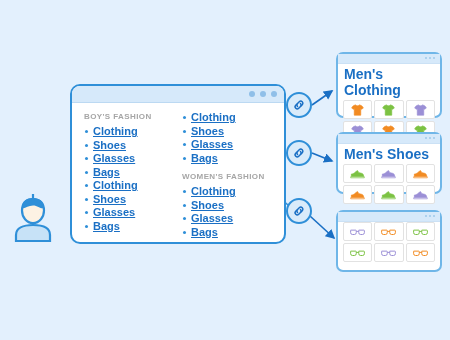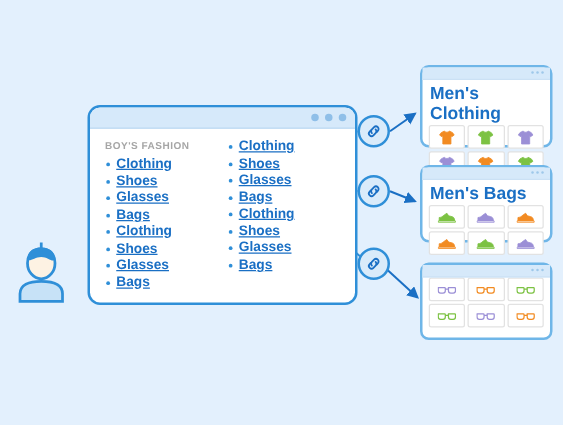--- a/index.html
+++ b/index.html
@@ -183,20 +183,21 @@
         </ul>
       </div>
 
       <div class="col">
         <ul class="links">
           <li><span class="lk">Clothing</span></li>
           <li><span class="lk">Shoes</span></li>
           <li><span class="lk">Glasses</span></li>
           <li><span class="lk">Bags</span></li>
         </ul>
+        <div class="cat second">WOMEN'S FASHION</div>
         <ul class="links">
           <li><span class="lk">Clothing</span></li>
           <li><span class="lk">Shoes</span></li>
           <li><span class="lk">Glasses</span></li>
           <li><span class="lk">Bags</span></li>
         </ul>
       </div>
 
     </div>
   </div>
@@ -270,21 +271,21 @@
   </div>
 
   <div class="panel" id="panel-shoes">
     <div class="pbar">
         <div class="pdots">
           <i></i>
           <i></i>
           <i></i>
         </div>
       </div>
-    <h4>Men's Bags</h4>
+    <h4>Men's Shoes</h4>
     <div class="grid">
         <div class="tile">
           <svg width="15" height="10" viewBox="0 0 22 14">
             <path d="M2,11 L2,7 C4,7 6,6 8,4 L11,2 L13,5 L17,6 C19,6.5 20,8 20,10 L20,11 z" fill="#7cc243" stroke="#7cc243" stroke-width="1" stroke-linejoin="round"></path>
             <path d="M1,11 L21,11 L21,12.6 L1,12.6 z" fill="#ffffff" stroke="#7cc243" stroke-width="1"></path>
           </svg>
         </div>
         <div class="tile">
           <svg width="15" height="10" viewBox="0 0 22 14">
             <path d="M2,11 L2,7 C4,7 6,6 8,4 L11,2 L13,5 L17,6 C19,6.5 20,8 20,10 L20,11 z" fill="#9b8fd6" stroke="#9b8fd6" stroke-width="1" stroke-linejoin="round"></path>

